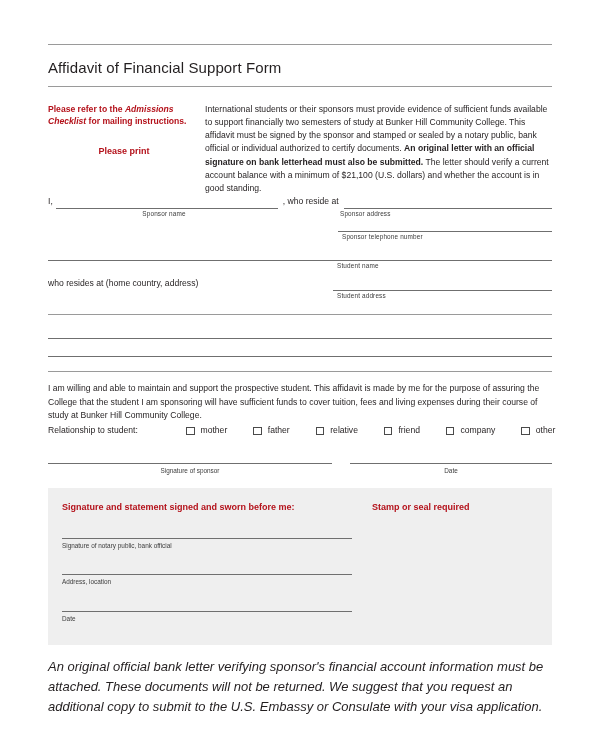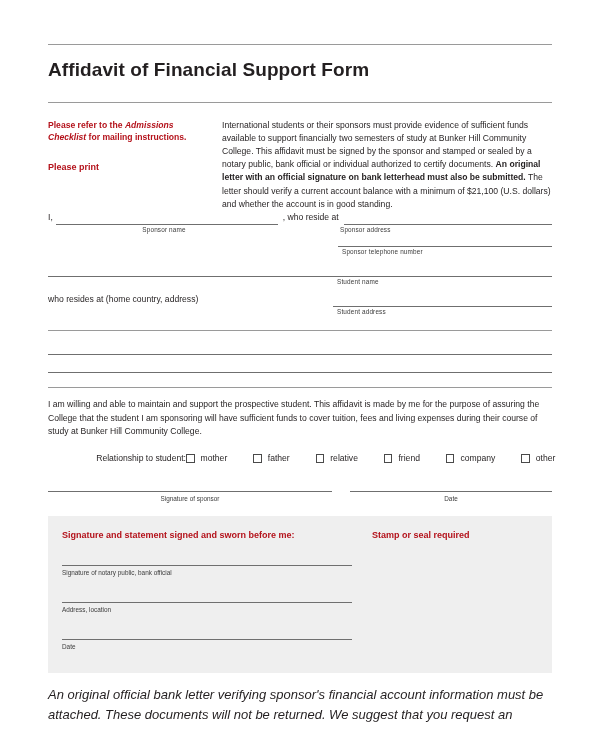--- a/index.html
+++ b/index.html
@@ -19,34 +19,34 @@
     width: 600px;
     height: 730px;
     box-sizing: border-box;
     padding: 44px 48px 0 48px;
   }
   .rule-top {
     border-top: 1px solid #9a9a9a;
     margin-bottom: 14px;
   }
   .doc-title {
-    font-size: 19px;
-    font-weight: bold;
+    font-size: 15px;
+    font-weight: normal;
     letter-spacing: 0.1px;
     color: #231f20;
-    margin: 0 0 20px 0;
+    margin: 0 0 9px 0;
     line-height: 1.2;
   }
   .rule-under-title {
     border-top: 1px solid #9a9a9a;
     margin-bottom: 16px;
   }
   .cols {
     display: flex;
-    gap: 22px;
+    gap: 5px;
     align-items: flex-start;
   }
   .col-left {
     width: 152px;
     flex: 0 0 152px;
   }
   .col-right {
     flex: 1 1 auto;
   }
   .red {
@@ -66,20 +66,21 @@
     text-align: left;
   }
   .intro b {
     font-weight: bold;
   }
   .please-print {
     font-size: 9px;
     font-weight: bold;
     margin-top: 18px;
     margin-bottom: 8px;
+    text-align: center;
   }
   .form-body {
     font-size: 8.6px;
     line-height: 1.5;
   }
   .caption {
     font-size: 6.4px;
     color: #3c3c3c;
     letter-spacing: 0.15px;
   }
@@ -166,22 +167,21 @@
     margin: 14px 0 10px 0;
   }
   .para {
     font-size: 8.6px;
     line-height: 1.55;
   }
   .rel-row {
     display: flex;
     align-items: center;
     font-size: 8.6px;
-    margin-top: 14px;
-    text-align: right;
+    margin-top: 2px;
   }
   .rel-label {
     flex: 0 0 138px;
   }
   .opt {
     display: flex;
     align-items: center;
     margin-right: 26px;
     white-space: nowrap;
   }

